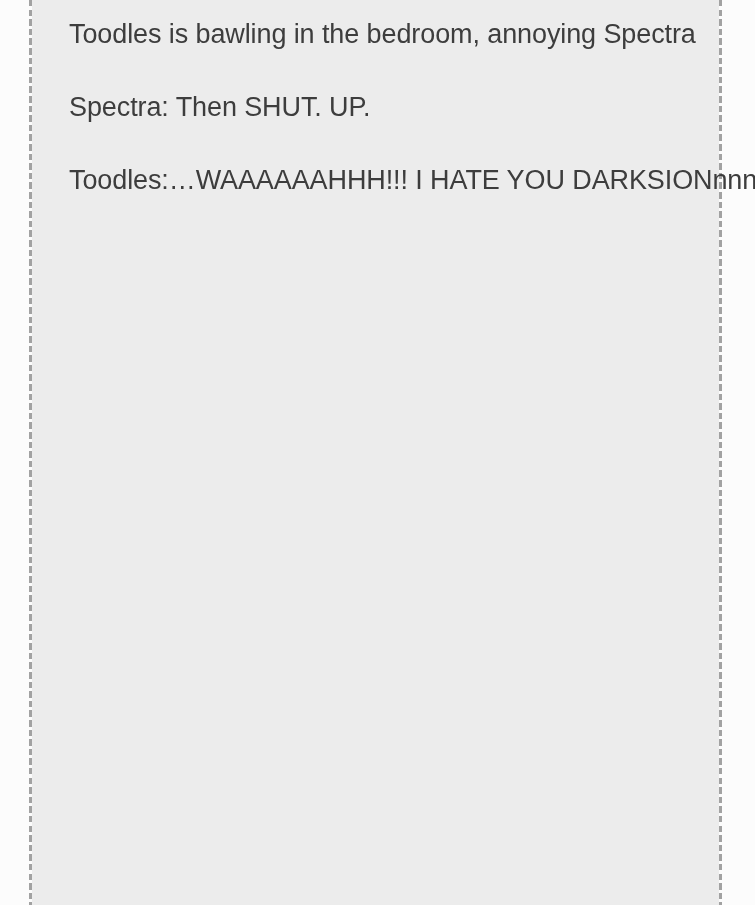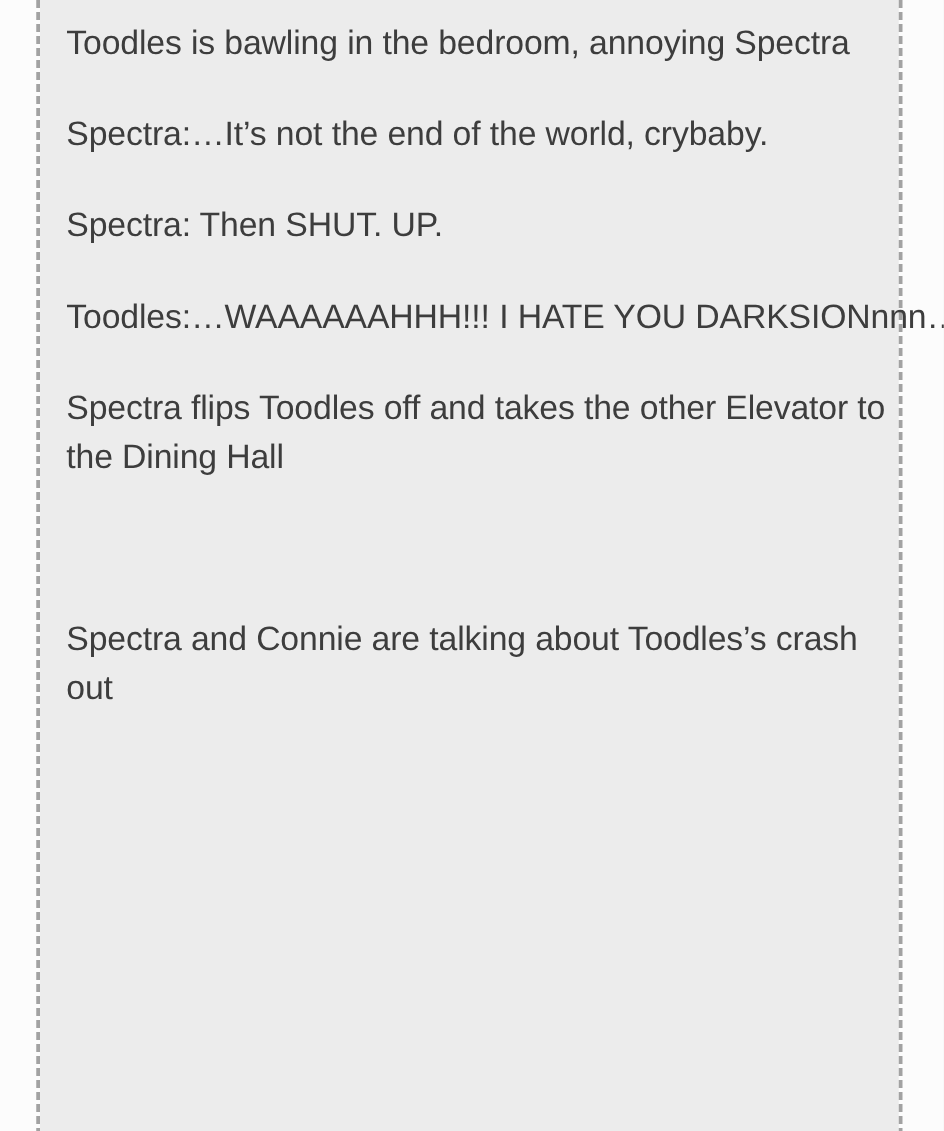--- a/index.html
+++ b/index.html
@@ -39,37 +39,32 @@
     position: absolute;
     left: 53px;
     top: 15px;
     width: 666px;
     color: #3d3d3d;
     font-size: 27px;
     line-height: 39px;
     letter-spacing: -0.1px;
   }
   .text-col p {
-    margin: 0 0 34px 0;
+    margin: 0 0 34px 16px;
     white-space: pre;
   }
   .text-col p.empty-line {
     height: 39px;
   }
 </style>
 </head>
 <body>
 
 <div class="sheet"></div>
 <div class="dash-border left"></div>
 <div class="dash-border right"></div>
 
 <div class="text-col">
   <p>Toodles is bawling in the bedroom, annoying Spectra</p>
-  <p>Spectra:…It’s not the end of the world, crybaby.</p>
   <p>Spectra: Then SHUT. UP.</p>
   <p>Toodles:…WAAAAAAHHH!!! I HATE YOU DARKSIONnnn…</p>
-  <p>Spectra flips Toodles off and takes the other Elevator to
-the Dining Hall</p>
   <p class="empty-line"></p>
-  <p>Spectra and Connie are talking about Toodles’s crash
-out</p>
 </div>
 
 </body></html>

